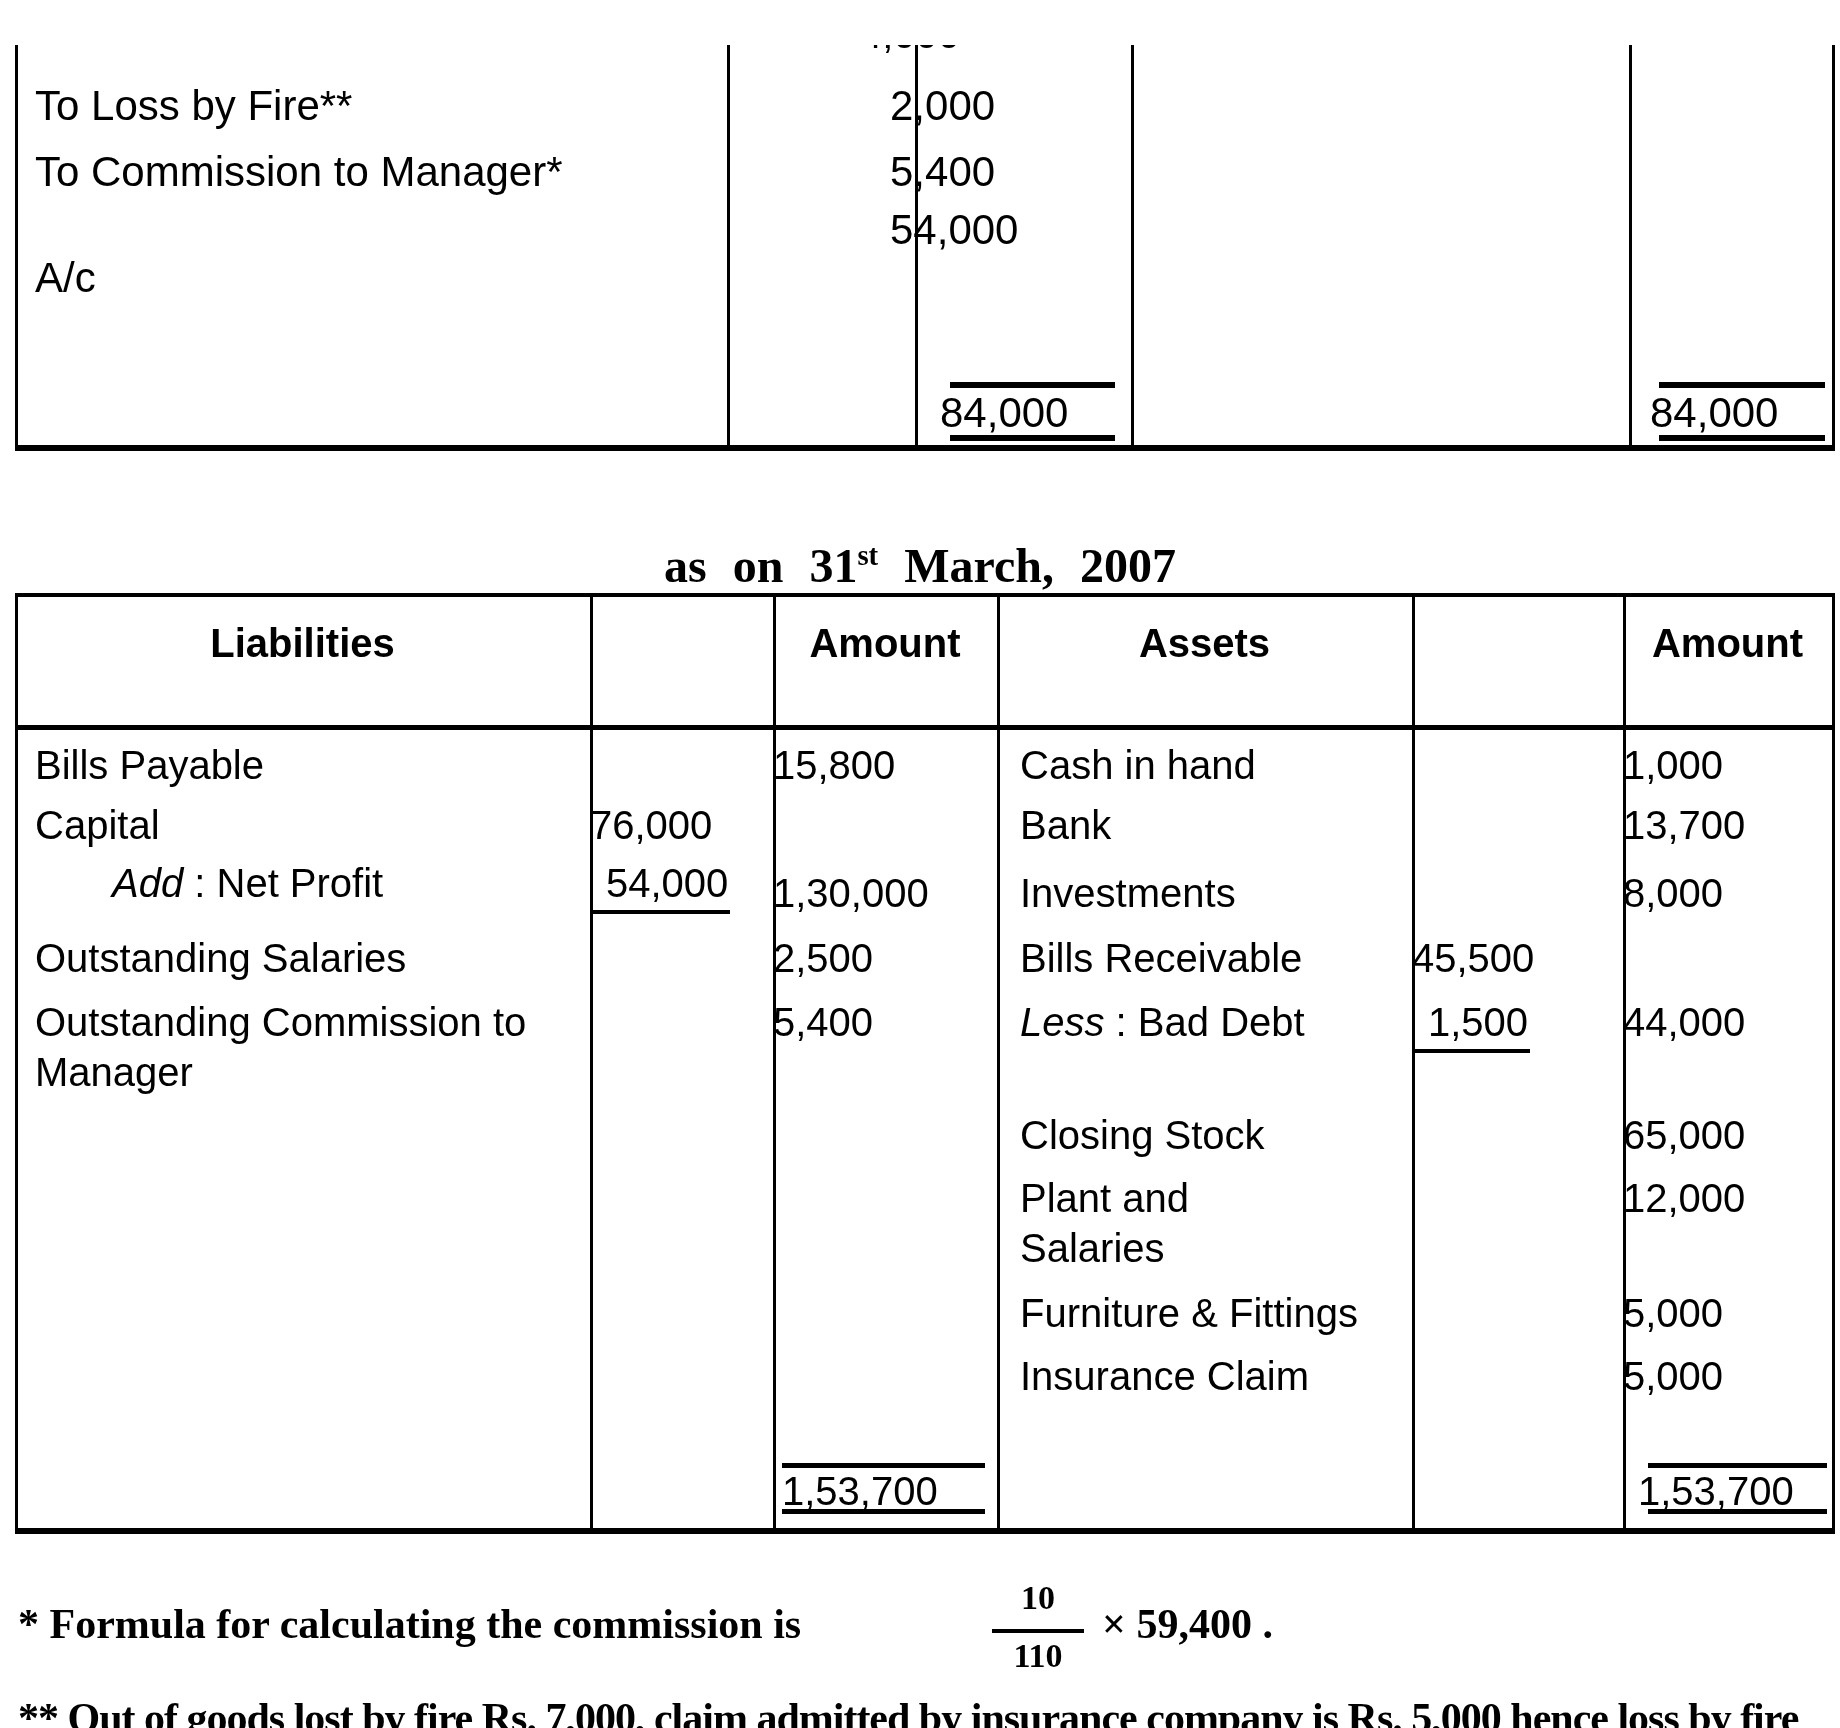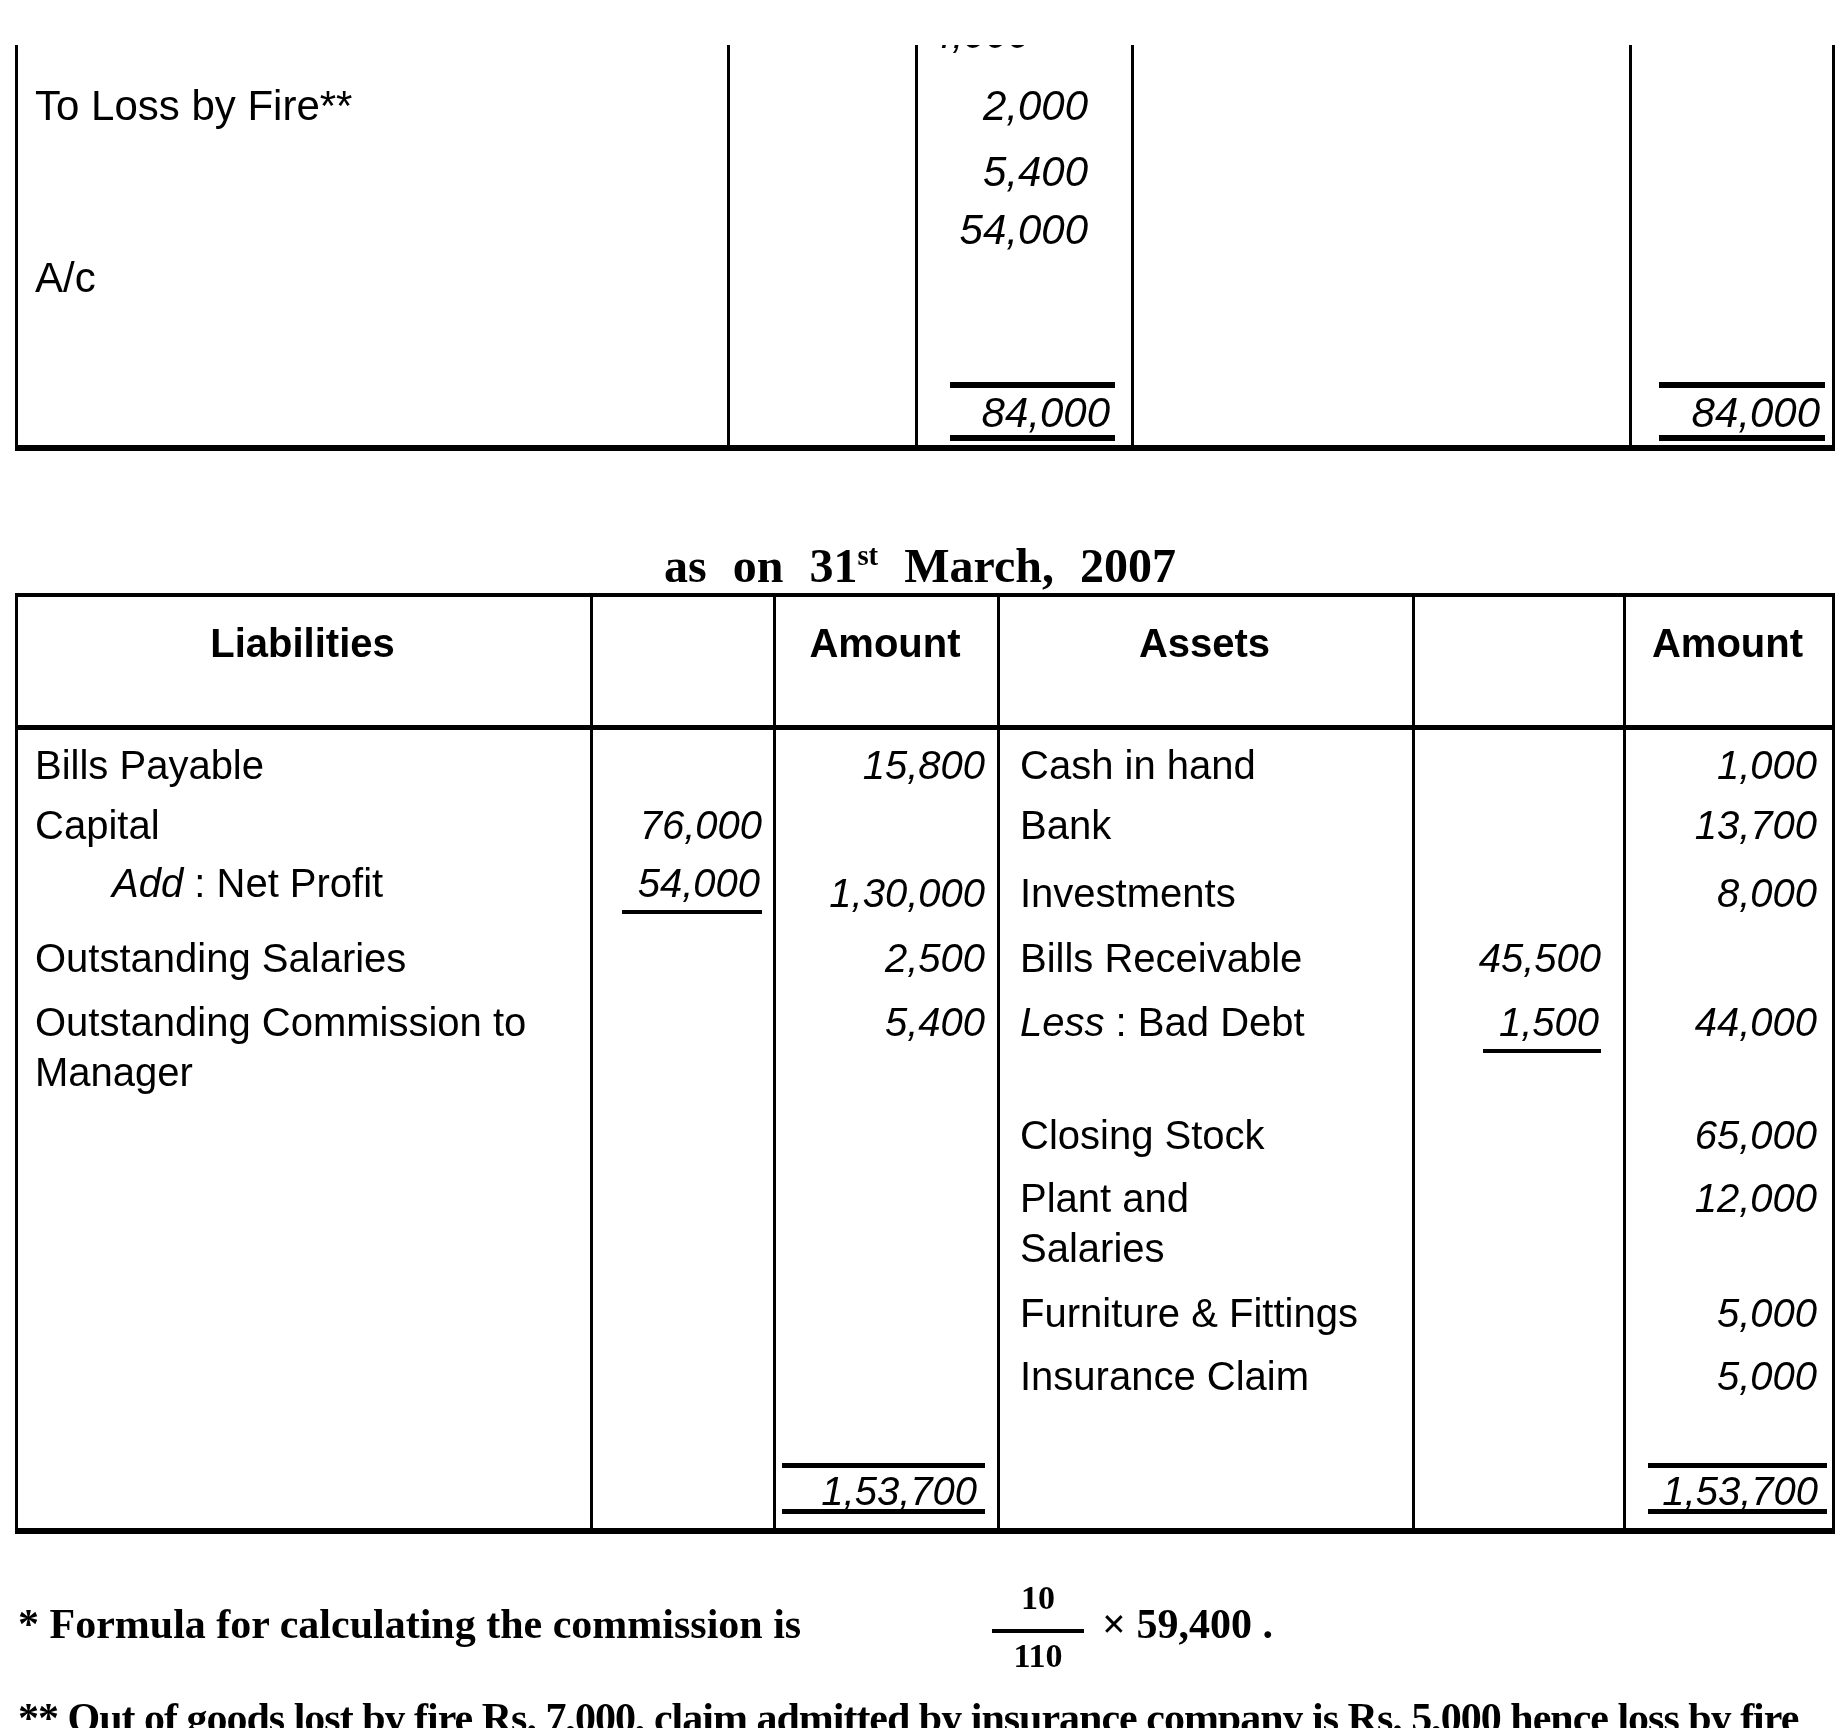--- a/index.html
+++ b/index.html
@@ -4,21 +4,21 @@
 <style>
   html,body{margin:0;padding:0;background:#ffffff;}
   .page{position:relative;width:1840px;height:1728px;background:#fff;overflow:hidden;color:#000;}
   .abs{position:absolute;white-space:nowrap;line-height:1;}
   .sans{font-family:"Liberation Sans",sans-serif;margin-top:45px;}
   .serif{font-family:"Liberation Serif",serif;font-weight:bold;}
   .pl-text{font-size:42px;}
   .bs-text{font-size:40px;}
   .bold{font-weight:bold;}
   .it{font-style:italic;}
-  .right{text-align:right;font-style:italic;}
+  .right{}
   .center{text-align:center;}
   .vline{position:absolute;width:3px;background:#000;}
   .hline{position:absolute;background:#000;}
   .uline{display:inline-block;border-bottom:4px solid #000;padding:0 2px 7px 16px;}
   .note{font-size:42px;}
   .frac{font-size:34px;}
   .tight{letter-spacing:-1px;}
 </style>
 </head>
 <body>
@@ -31,20 +31,21 @@
   <div class="vline" style="left:1131px;top:0;height:406px;"></div>
   <div class="vline" style="left:1629px;top:0;height:406px;"></div>
   <div class="vline" style="left:1832px;top:0;height:406px;"></div>
   <div class="hline" style="left:15px;top:400px;width:1820px;height:6px;"></div>
 
   <div class="abs pl-text right" style="left:860px;top:-31px;width:170px;font-size:40px;">4,000</div>
 
   <div class="abs pl-text" style="left:35px;top:40px;">To Loss by Fire**</div>
   <div class="abs pl-text right" style="left:890px;top:40px;width:198px;">2,000</div>
 
+  <div class="abs pl-text" style="left:35px;top:106px;">To Commission  to Manager*</div>
   <div class="abs pl-text right" style="left:890px;top:106px;width:198px;">5,400</div>
 
   <div class="abs pl-text" style="left:35px;top:212px;">A/c</div>
   <div class="abs pl-text right" style="left:890px;top:164px;width:198px;">54,000</div>
 
   <div class="hline" style="left:950px;top:337px;width:165px;height:6px;"></div>
   <div class="abs pl-text right" style="left:940px;top:347px;width:170px;">84,000</div>
   <div class="hline" style="left:950px;top:390px;width:165px;height:6px;"></div>
 
   <div class="hline" style="left:1659px;top:337px;width:166px;height:6px;"></div>

